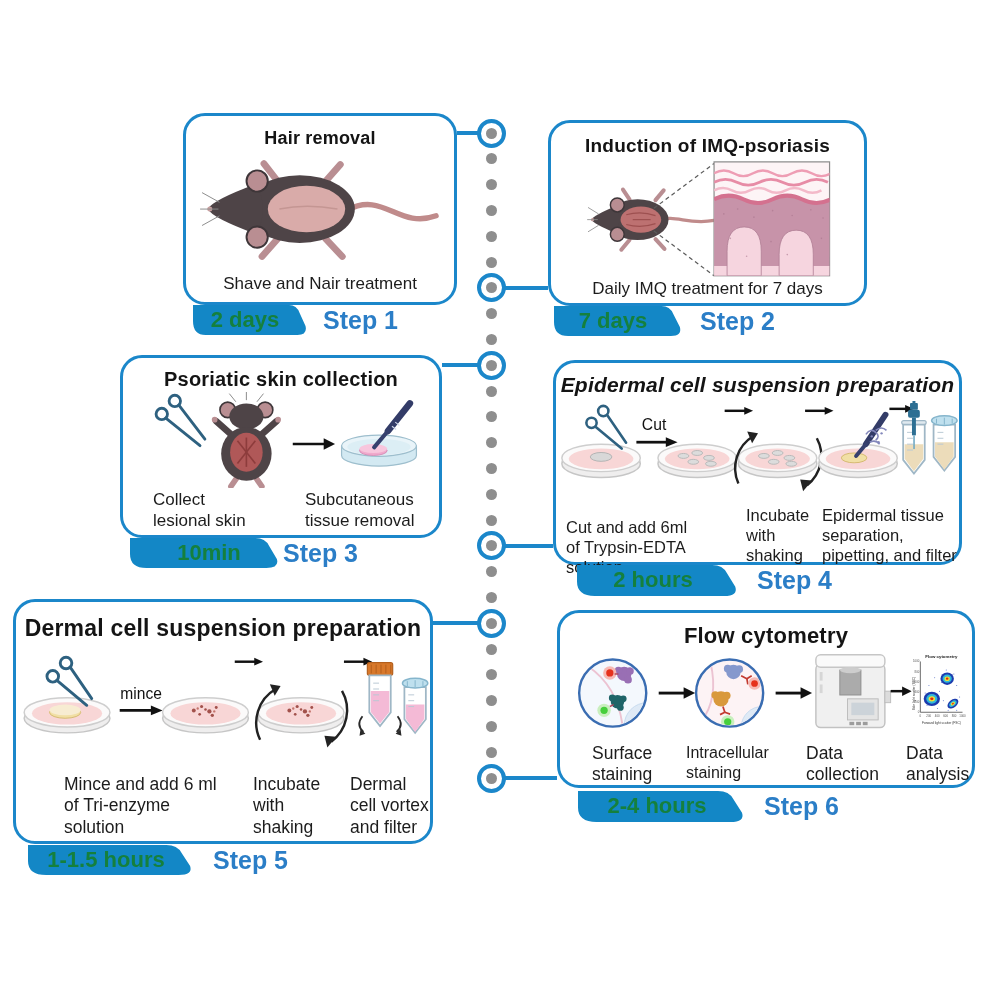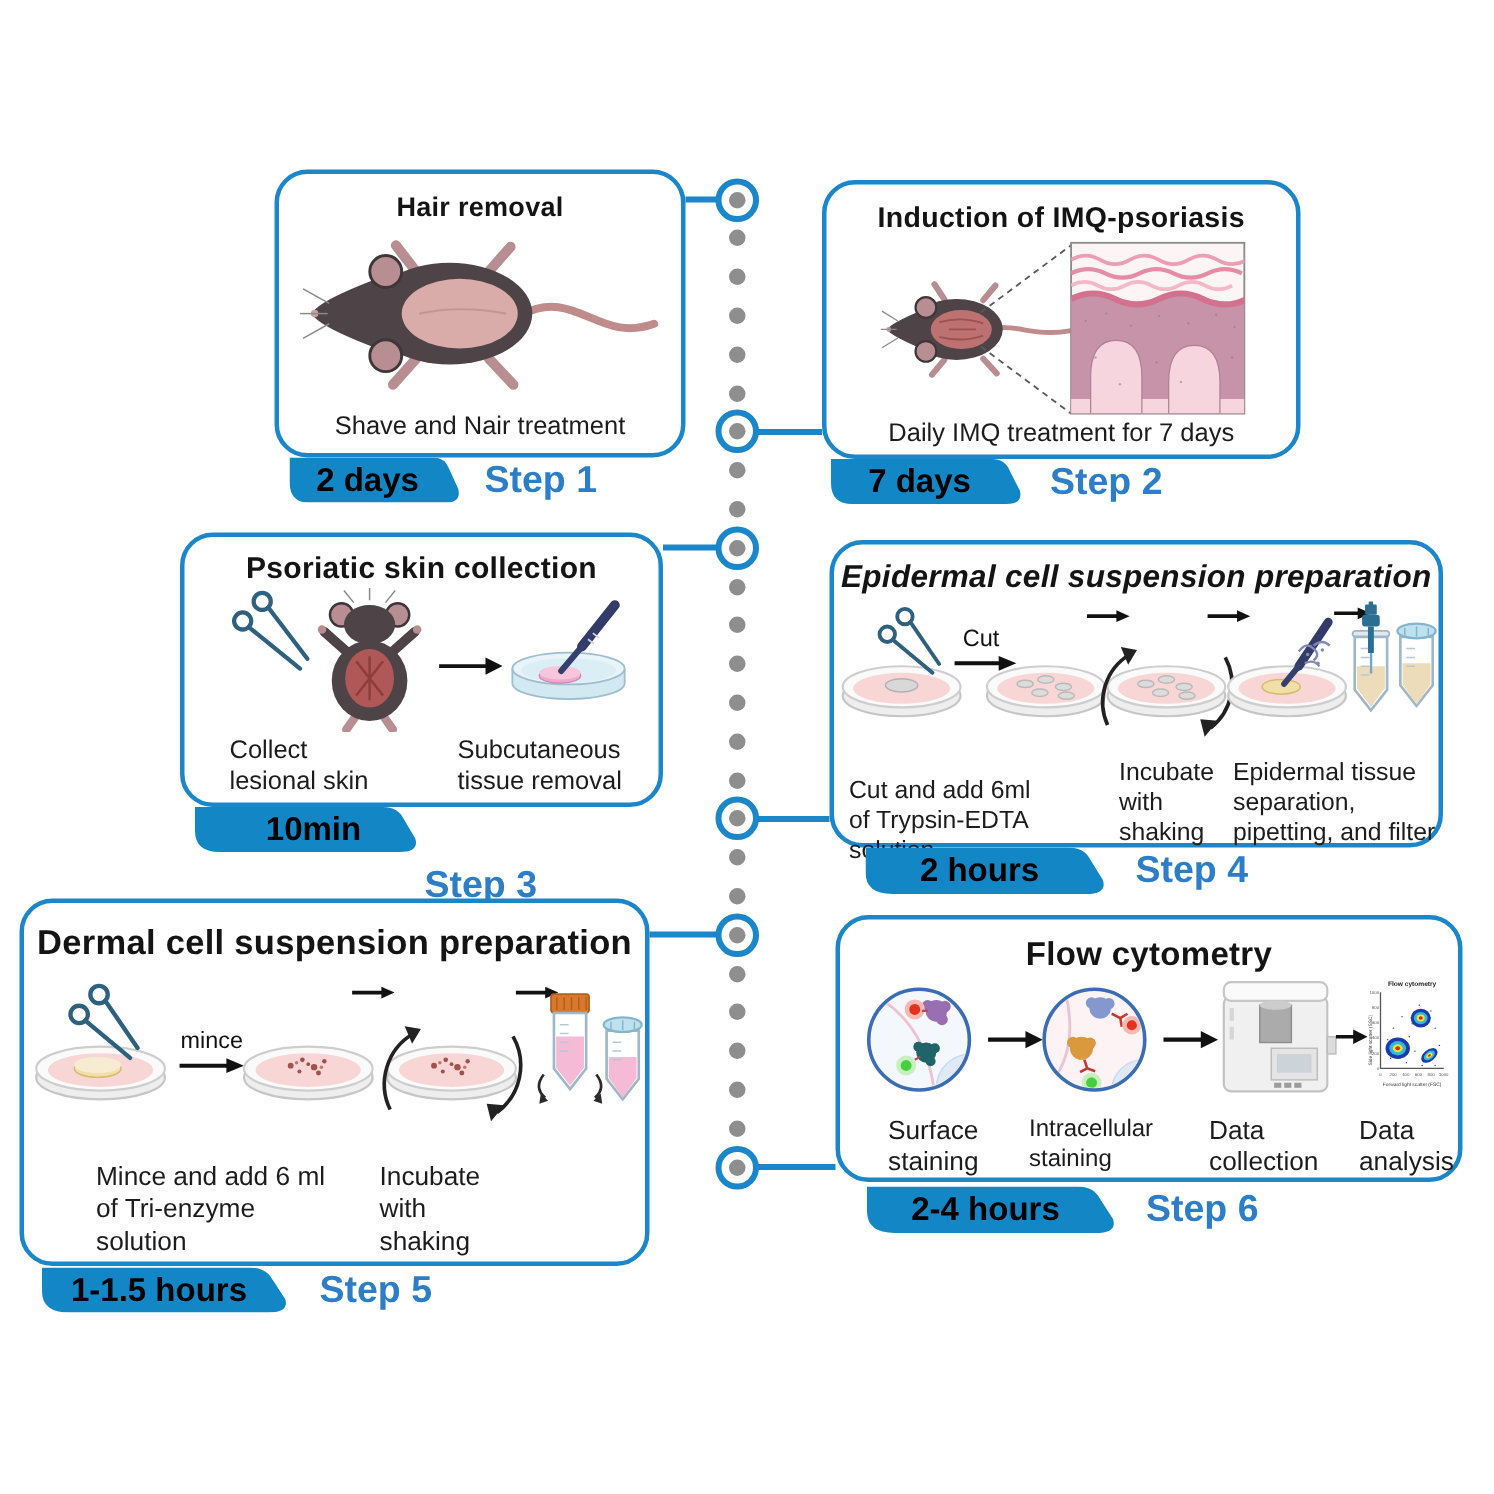--- a/index.html
+++ b/index.html
@@ -5,21 +5,21 @@
   html,body{margin:0;padding:0;background:#fff;}
   .canvas{position:relative;width:996px;height:996px;background:#ffffff;
           font-family:"Liberation Sans",sans-serif;overflow:hidden;}
   .box{position:absolute;background:#fff;border:3.5px solid #1b87ca;border-radius:22px;box-sizing:border-box;}
   .title{margin:0;text-align:center;font-weight:bold;color:#141414;letter-spacing:0.2px;}
   .cap{position:absolute;font-size:17px;color:#1c1c1c;line-height:1.22;white-space:pre-line;}
   .cap.center{left:0;right:0;text-align:center;}
   .badge{position:absolute;}
   .badge svg{position:absolute;left:0;top:0;width:100%;height:100%;}
   .badge path{fill:#1387c6;}
-  .badge-text{position:relative;display:block;text-align:center;color:#000000;font-weight:bold;
+  .badge-text{position:relative;display:block;text-align:center;color:#15803d;font-weight:bold;
               font-size:22px;line-height:30px;padding-right:14px;}
   .step-label{position:absolute;font-weight:bold;font-size:25px;color:#2b7ec7;}
   .dot{position:absolute;width:11px;height:11px;border-radius:50%;background:#8e8e8e;}
   .ring{position:absolute;width:21px;height:21px;border:4px solid #1b87ca;border-radius:50%;background:#fff;
         display:flex;align-items:center;justify-content:center;}
   .ring::after{content:"";width:11px;height:11px;border-radius:50%;background:#8e8e8e;}
   .conn{position:absolute;height:4px;background:#1b87ca;}
   .illus{position:absolute;}
   svg text{font-family:"Liberation Sans",sans-serif;}
 </style>
@@ -227,21 +227,21 @@
 lesional skin</div>
     <div class="cap" style="left:182px;top:132px;">Subcutaneous
 tissue removal</div>
   </section>
   <div class="badge" style="left:130px;top:538px;width:136px;height:30px;padding-left:18px;">
     <svg viewBox="0 0 140 30" preserveAspectRatio="none">
         <path d="M0,0 L114,0 Q123,0 126.5,8 L133.5,21 Q136,30 124,30 L15,30 Q0,30 0,16 Z"></path>
       </svg>
     <span class="badge-text">10min</span>
   </div>
-  <div class="step-label" style="left:283px;top:539px;margin-top:37px;">Step 3</div>
+  <div class="step-label" style="left:283px;top:539px;">Step 3</div>
 
   <section class="box" style="left:553px;top:360px;width:409px;height:205px;">
     <h2 class="title" style="font-size:21px;padding-top:10px;font-style:italic;">Epidermal cell suspension preparation</h2>
     <svg class="illus" viewBox="0 0 404 104" style="left:2px;top:38px;width:400px;height:102px;">
       <g transform="translate(42,58)">
         <ellipse cy="6" rx="40" ry="14" fill="#efeeee" stroke="#c6c6c6" stroke-width="1.5"></ellipse>
         <ellipse cy="0" rx="40" ry="14" fill="#fbfafa" stroke="#cecece" stroke-width="1.5"></ellipse>
         <ellipse cy="1" rx="33" ry="10.5" fill="#f8d6d6"></ellipse>
         <ellipse cy="-1" rx="11" ry="4.5" fill="#d8d8d8" stroke="#b2b2b2"></ellipse>
       </g>
@@ -476,20 +476,23 @@
             <path d="M19 2 v5"></path>
           </g>
       </g>
     </svg>
     <div class="cap" style="left:48px;top:172px;font-size:17.5px;">Mince and add 6 ml
 of Tri-enzyme
 solution</div>
     <div class="cap" style="left:237px;top:172px;font-size:17.5px;">Incubate
 with
 shaking</div>
+    <div class="cap" style="left:334px;top:172px;font-size:17.5px;">Dermal
+cell vortex
+and filter</div>
   </section>
   <div class="badge" style="left:28px;top:845px;width:170px;height:30px;">
     <svg viewBox="0 0 140 30" preserveAspectRatio="none">
         <path d="M0,0 L114,0 Q123,0 126.5,8 L133.5,21 Q136,30 124,30 L15,30 Q0,30 0,16 Z"></path>
       </svg>
     <span class="badge-text">1-1.5 hours</span>
   </div>
   <div class="step-label" style="left:213px;top:846px;">Step 5</div>
 
   <section class="box" style="left:557px;top:610px;width:418px;height:178px;">

